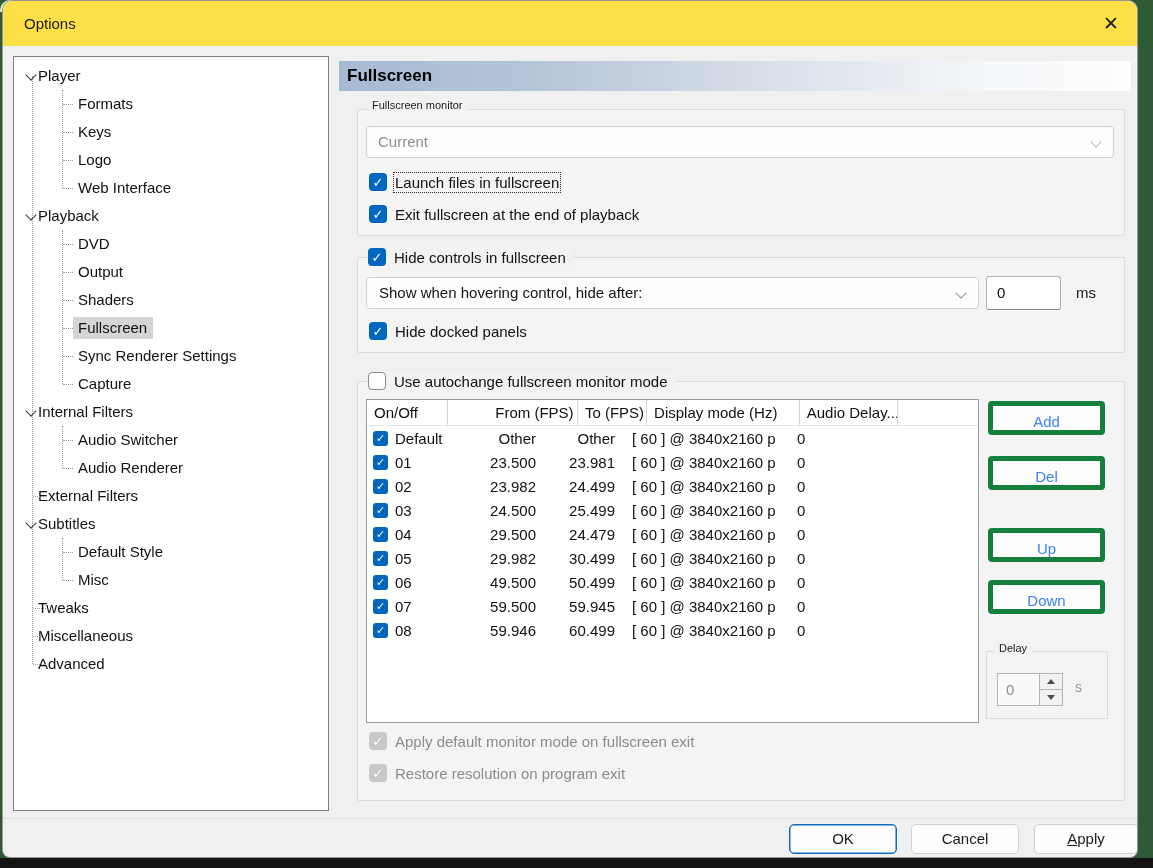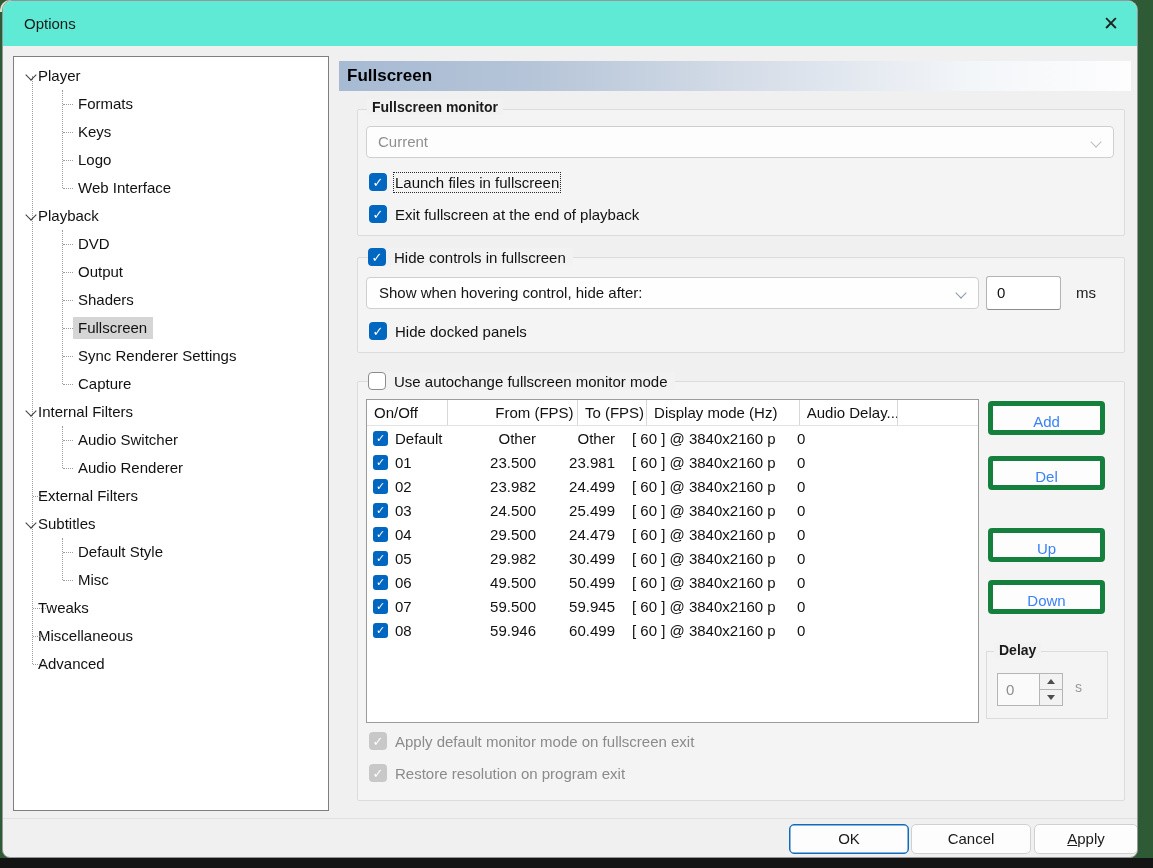--- a/index.html
+++ b/index.html
@@ -13,21 +13,21 @@
     overflow: hidden;
   }
   .corner-sliver { position:absolute; left:0; top:0; width:30px; height:12px; background:#dbe5cd; border-radius:10px 0 0 0; }
   .bottom-strip { position:absolute; left:0; bottom:0; width:100%; height:10px; background:#141414; }
 
   .dialog {
     position:absolute; left:2px; top:0; width:1136px; height:858px;
     background:#f0f0f0; border:1px solid #979797;
     border-radius:10px 10px 8px 8px; overflow:hidden;
   }
-  .titlebar { position:absolute; left:0; top:0; width:100%; height:45px; background:#5eead4; }
+  .titlebar { position:absolute; left:0; top:0; width:100%; height:45px; background:#fde047; }
   .titlebar .title { position:absolute; left:21px; top:0; line-height:45px; font-size:15px; color:#1b1b1b; }
   .close-btn { position:absolute; right:10px; top:7px; width:32px; height:32px; text-align:center; line-height:32px; font-size:19px; color:#222; cursor:default; }
 
   
   .tree {
     position:absolute; left:10px; top:55px; width:316px; height:755px;
     background:#fff; border:1px solid #7f7f7f; overflow:hidden;
   }
   .tree-list { position:relative; padding-top:5px; }
   .tree-list::before { content:""; position:absolute; left:18px; top:19px; height:588px; border-left:1px dotted #9c9c9c; }
@@ -47,21 +47,21 @@
 
   
   .content { position:absolute; left:334px; top:0; width:800px; height:858px; }
   .page-header {
     position:absolute; left:2px; top:60px; width:792px; height:30px;
     background:linear-gradient(90deg,#a6bad3 0%,#b6c5d8 25%,#d9e0ea 55%,#f3f6f9 80%,#fdfdfe 100%);
     font-weight:bold; font-size:17px; line-height:29px; padding-left:8px; color:#000;
   }
 
   .groupbox { position:absolute; border:1px solid #dcdcdc; background:#f4f4f4; border-radius:2px; }
-  .legend { position:absolute; top:-11px; left:9px; background:#f2f2f2; padding:0 5px; font-size:14px; color:#1a1a1a; white-space:nowrap;font-weight:bold; }
+  .legend { position:absolute; top:-11px; left:9px; background:#f2f2f2; padding:0 5px; font-size:11px; color:#1a1a1a; white-space:nowrap; }
   .cap { position:absolute; display:flex; align-items:center; gap:8px; background:#f2f2f2; padding:0 7px 0 0; white-space:nowrap; }
 
   .g-monitor { left:20px; top:108px; width:768px; height:127px; }
   .g-hide    { left:20px; top:256px; width:768px; height:96px; }
   .g-auto    { left:20px; top:380px; width:768px; height:420px; }
 
   
   .combo {
     position:absolute; height:32px; background:#fefefe; border:1px solid #cfcfcf; border-radius:4px;
     line-height:30px; padding-left:11px; color:#141414;
@@ -116,21 +116,21 @@
   .spin-btns { width:23px; border-left:1px solid #b5b5b5; display:flex; flex-direction:column; }
   .spin-up, .spin-down { flex:1; display:flex; align-items:center; justify-content:center; background:#f2f2f2; }
   .spin-up { border-bottom:1px solid #b5b5b5; }
   .tri-up { width:0; height:0; border-left:4px solid transparent; border-right:4px solid transparent; border-bottom:5px solid #4d4d4d; }
   .tri-down { width:0; height:0; border-left:4px solid transparent; border-right:4px solid transparent; border-top:5px solid #4d4d4d; }
   .spin-unit { position:absolute; left:88px; top:27px; color:#9a9a9a; font-size:14px; }
 
   
   .footer-sep { position:absolute; left:0; top:817px; width:1136px; border-top:1px solid #e0e0e0; }
   .fbtn {
-    position:absolute; top:823px; width:120px; height:30px; background:#fdfdfd;
+    position:absolute; top:823px; width:108px; height:30px; background:#fdfdfd;
     border:1px solid #d0d0d0; border-radius:5px; text-align:center; color:#1a1a1a;
   }
   .fbtn span { display:block; line-height:28px; }
   .fbtn.primary { border:1px solid #0f6cbd; box-shadow:inset 0 0 0 0.5px #0f6cbd; }
   .b-ok { left:452px; } .b-cancel { left:574px; } .b-apply { left:697px; width:104px; }
   .u-first::first-letter { text-decoration:underline; }
 </style>
 </head>
 <body>
 

